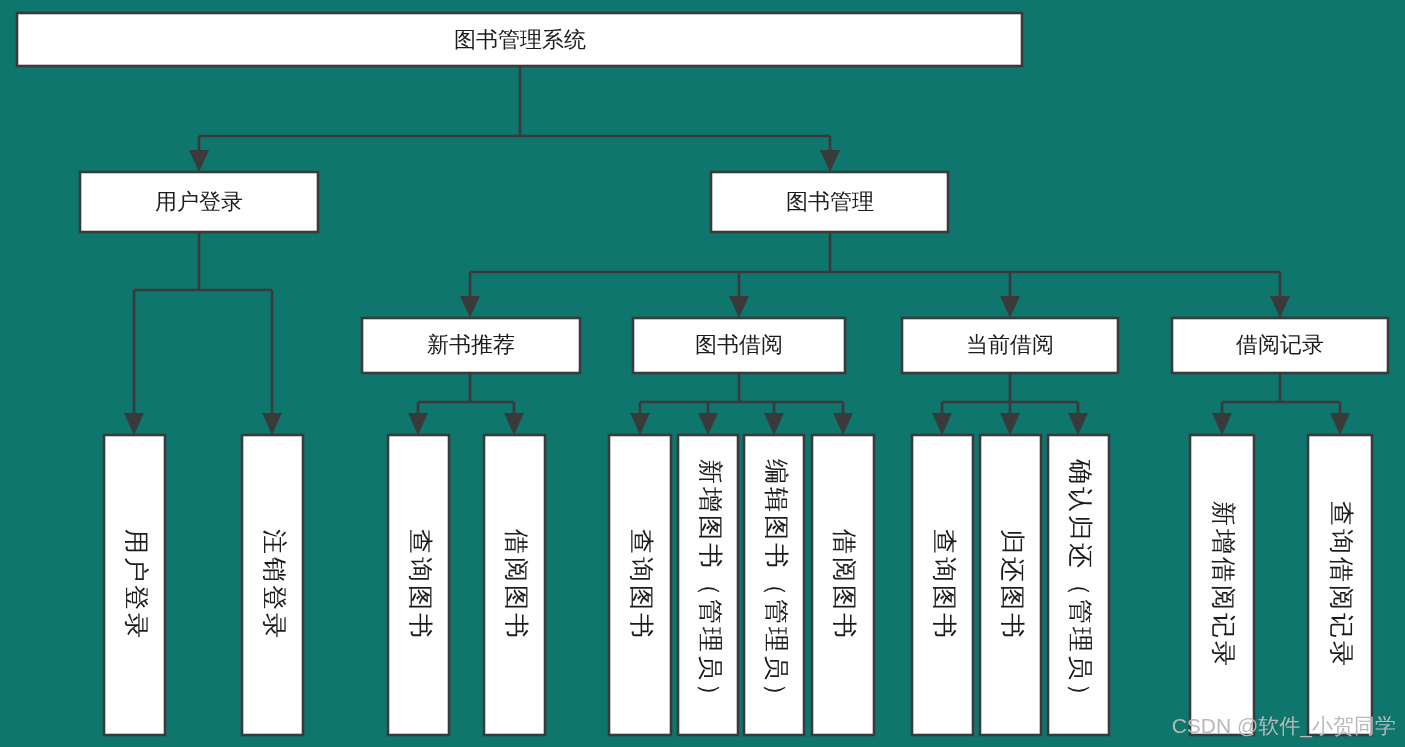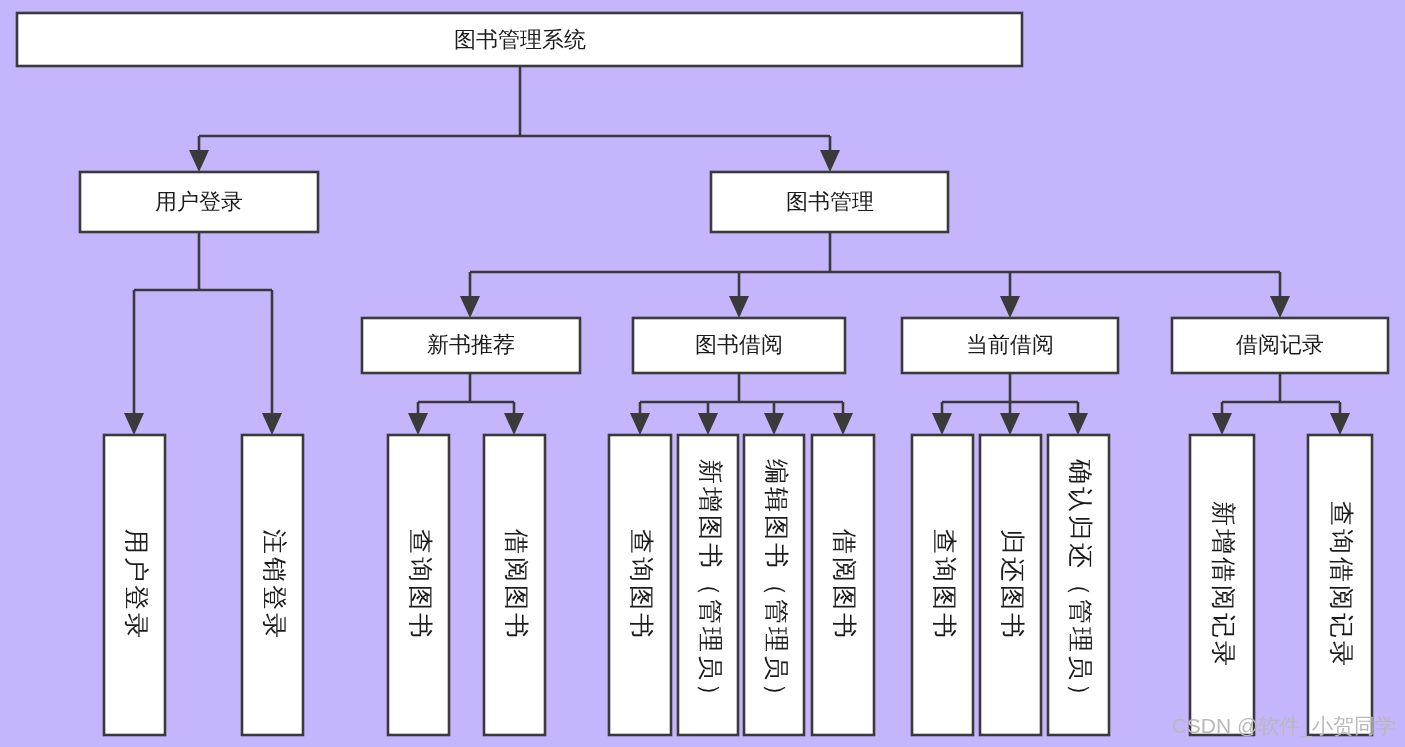--- a/index.html
+++ b/index.html
@@ -8,21 +8,21 @@
     padding: 0;
     background: #ffffff;
   }
   body {
     font-family: "Liberation Sans", "DejaVu Sans", sans-serif;
   }
   #diagram-root {
     position: relative;
     width: 1405px;
     height: 747px;
-    background: #c4b5fd;
+    background: #0f766e;
     overflow: hidden;
   }
   svg#tree-svg {
     position: absolute;
     top: 0;
     left: 0;
     width: 1405px;
     height: 747px;
     display: block;
   }

